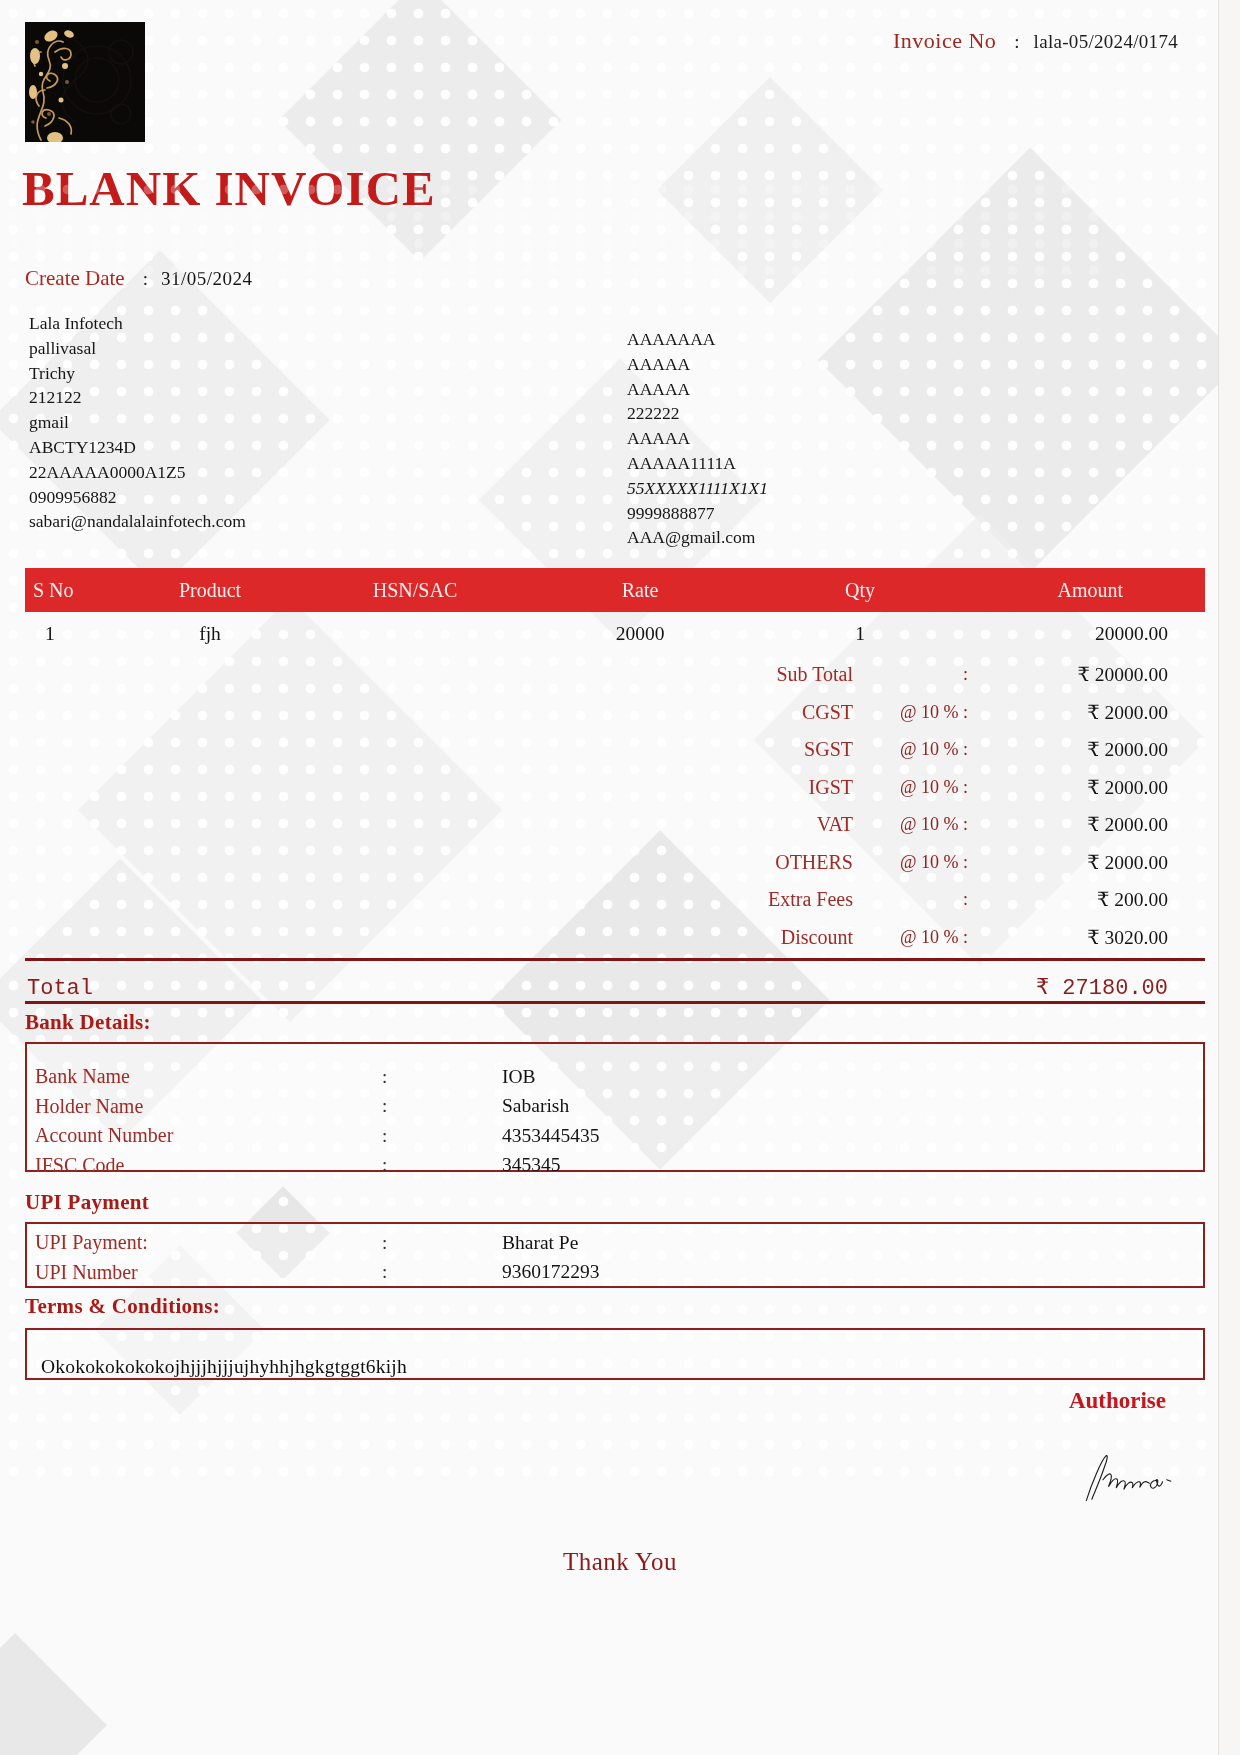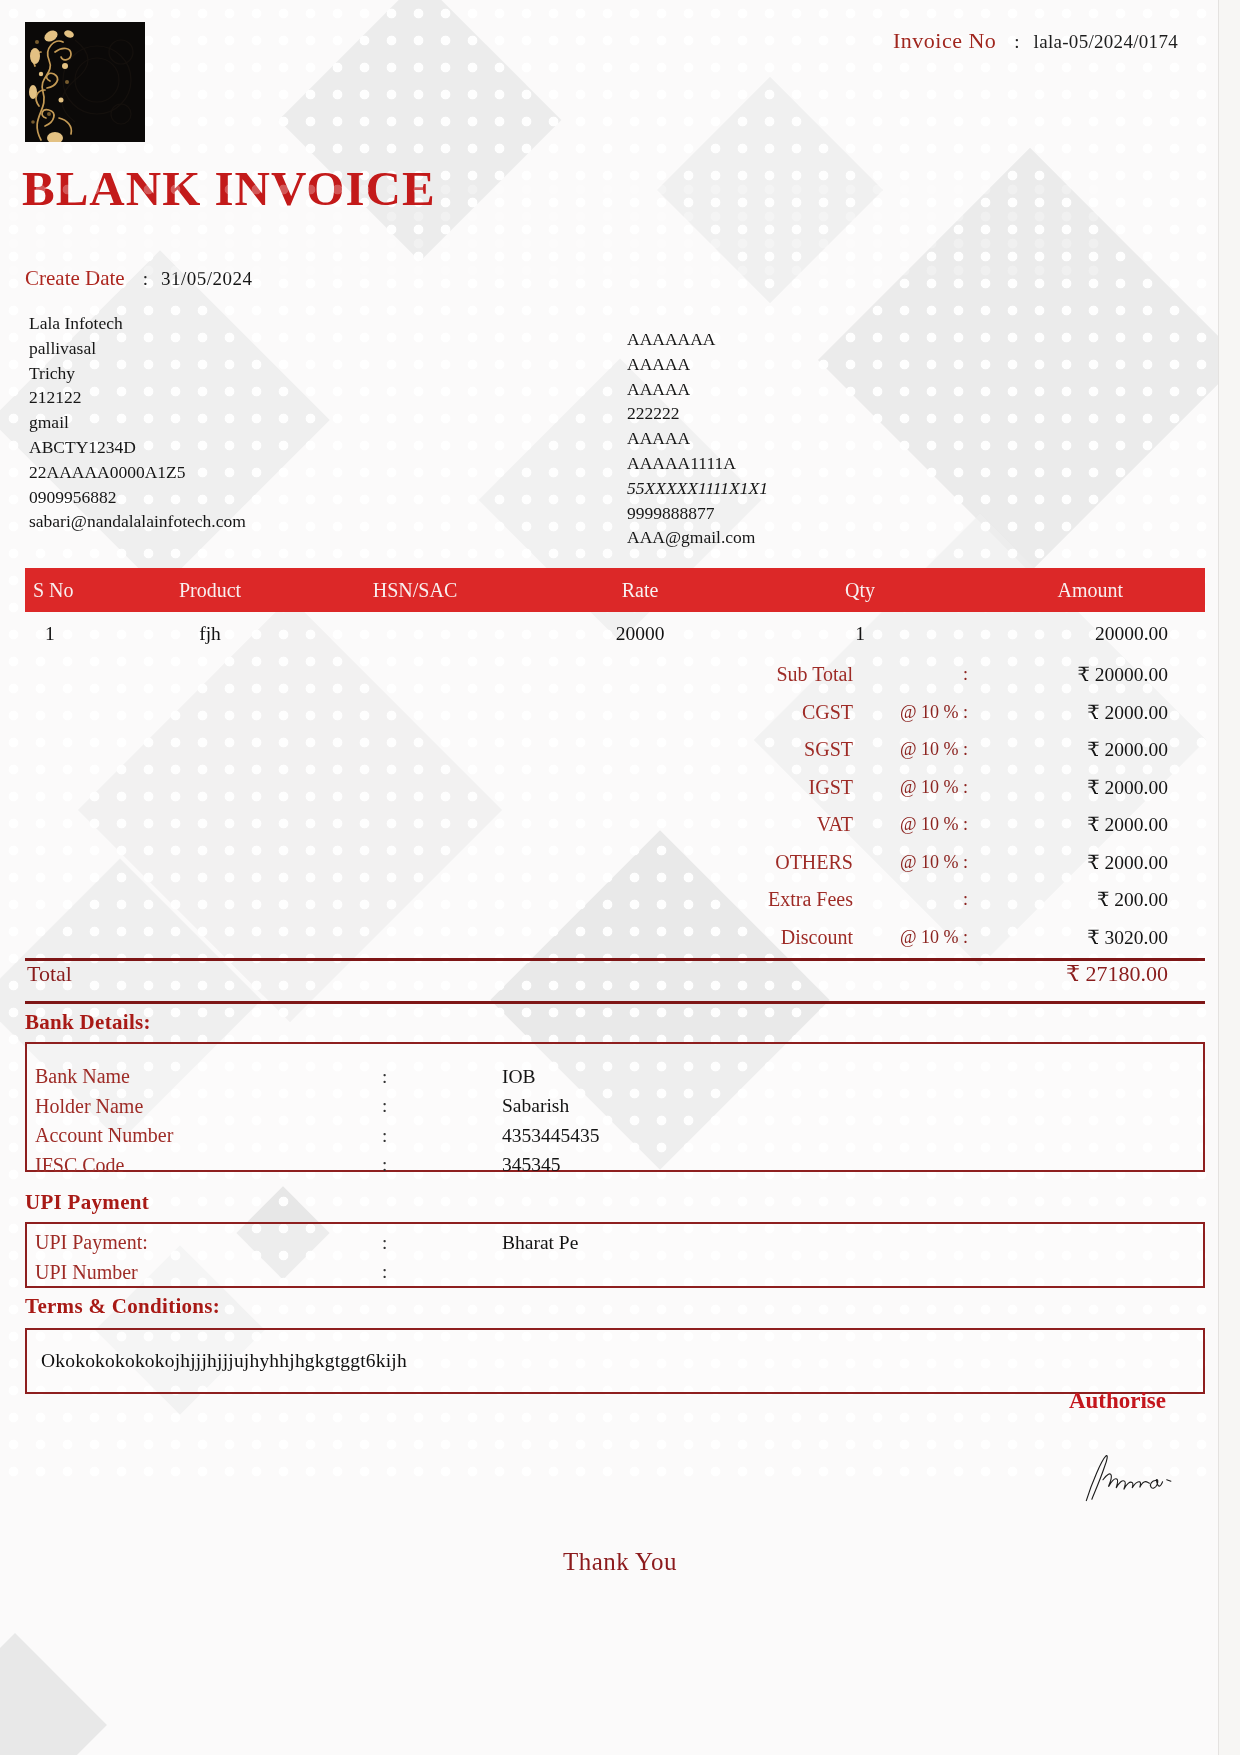--- a/index.html
+++ b/index.html
@@ -68,38 +68,38 @@
     height:37.5px;display:grid;align-items:center;
     grid-template-columns:1fr 115px 200px;padding-right:37px;
   }
   .srow .sl{text-align:right;color:#9E2B26;font-size:20px;}
   .srow .sm{text-align:right;color:#8C2420;font-size:18px;}
   .srow .sa{text-align:right;color:#141414;font-size:19.5px;}
 
   .total-row{
     position:absolute;left:25px;top:958px;width:1180px;height:46px;
     border-top:3px solid #7E1616;border-bottom:3px solid #7E1616;
-    display:flex;justify-content:space-between;align-items:flex-start;box-sizing:border-box;
+    display:flex;justify-content:space-between;align-items:flex-end;box-sizing:border-box;font-family:Liberation Mono, monospace;
   }
   .total-row .tl{color:#8A1D1D;font-size:22px;padding-left:2px;}
   .total-row .ta{color:#8A1D1D;font-size:22px;padding-right:37px;}
 
   
   .sec-head{position:absolute;left:25px;color:#A81A16;font-size:21px;font-weight:700;letter-spacing:.3px;}
   .box{position:absolute;left:25px;width:1180px;border:2px solid #8E1F1F;box-sizing:border-box;background:rgba(255,255,255,.25);}
   .brow{height:29.5px;display:grid;grid-template-columns:355px 95px 1fr;align-items:center;}
   .brow .bl{padding-left:8px;color:#9E2B26;font-size:20px;}
   .brow .bc{color:#333;font-size:19px;}
   .brow .bv{padding-left:25px;color:#141414;font-size:19.5px;}
   .bank-head{top:1010px;}
   .bank-box{top:1042px;height:130px;padding-top:18px;}
   .upi-head{top:1190px;}
   .upi-box{top:1222px;height:66px;padding-top:4px;}
   .terms-head{top:1294px;}
-  .terms-box{top:1328px;height:66px;display:flex;align-items:center;}
+  .terms-box{top:1328px;height:52px;display:flex;align-items:flex-end;}
   .terms-text{padding-left:14px;font-size:19.5px;color:#101010;letter-spacing:.2px;}
 
   
   .authorise{position:absolute;top:1388px;right:74px;color:#C4161D;font-size:23px;font-weight:700;}
   .signature{position:absolute;left:1078px;top:1448px;width:104px;height:58px;}
   .thank-you{position:absolute;left:0;top:1548px;width:1240px;text-align:center;
              color:#8C1A1C;font-size:25px;letter-spacing:.5px;}
 </style>
 </head>
 <body>
@@ -293,20 +293,21 @@
   <div class="sec-head upi-head">UPI Payment</div>
   <div class="box upi-box">
     <div class="brow">
       <span class="bl">UPI Payment:</span>
       <span class="bc">:</span>
       <span class="bv">Bharat Pe</span>
     </div>
     <div class="brow">
       <span class="bl">UPI Number</span>
       <span class="bc">:</span>
+      <span class="bv">9360172293</span>
     </div>
   </div>
 
   <div class="sec-head terms-head">Terms &amp; Conditions:</div>
   <div class="box terms-box">
     <span class="terms-text">Okokokokokokojhjjjhjjjujhyhhjhgkgtggt6kijh</span>
   </div>
 
   <div class="authorise">Authorise</div>
   <div class="signature">

